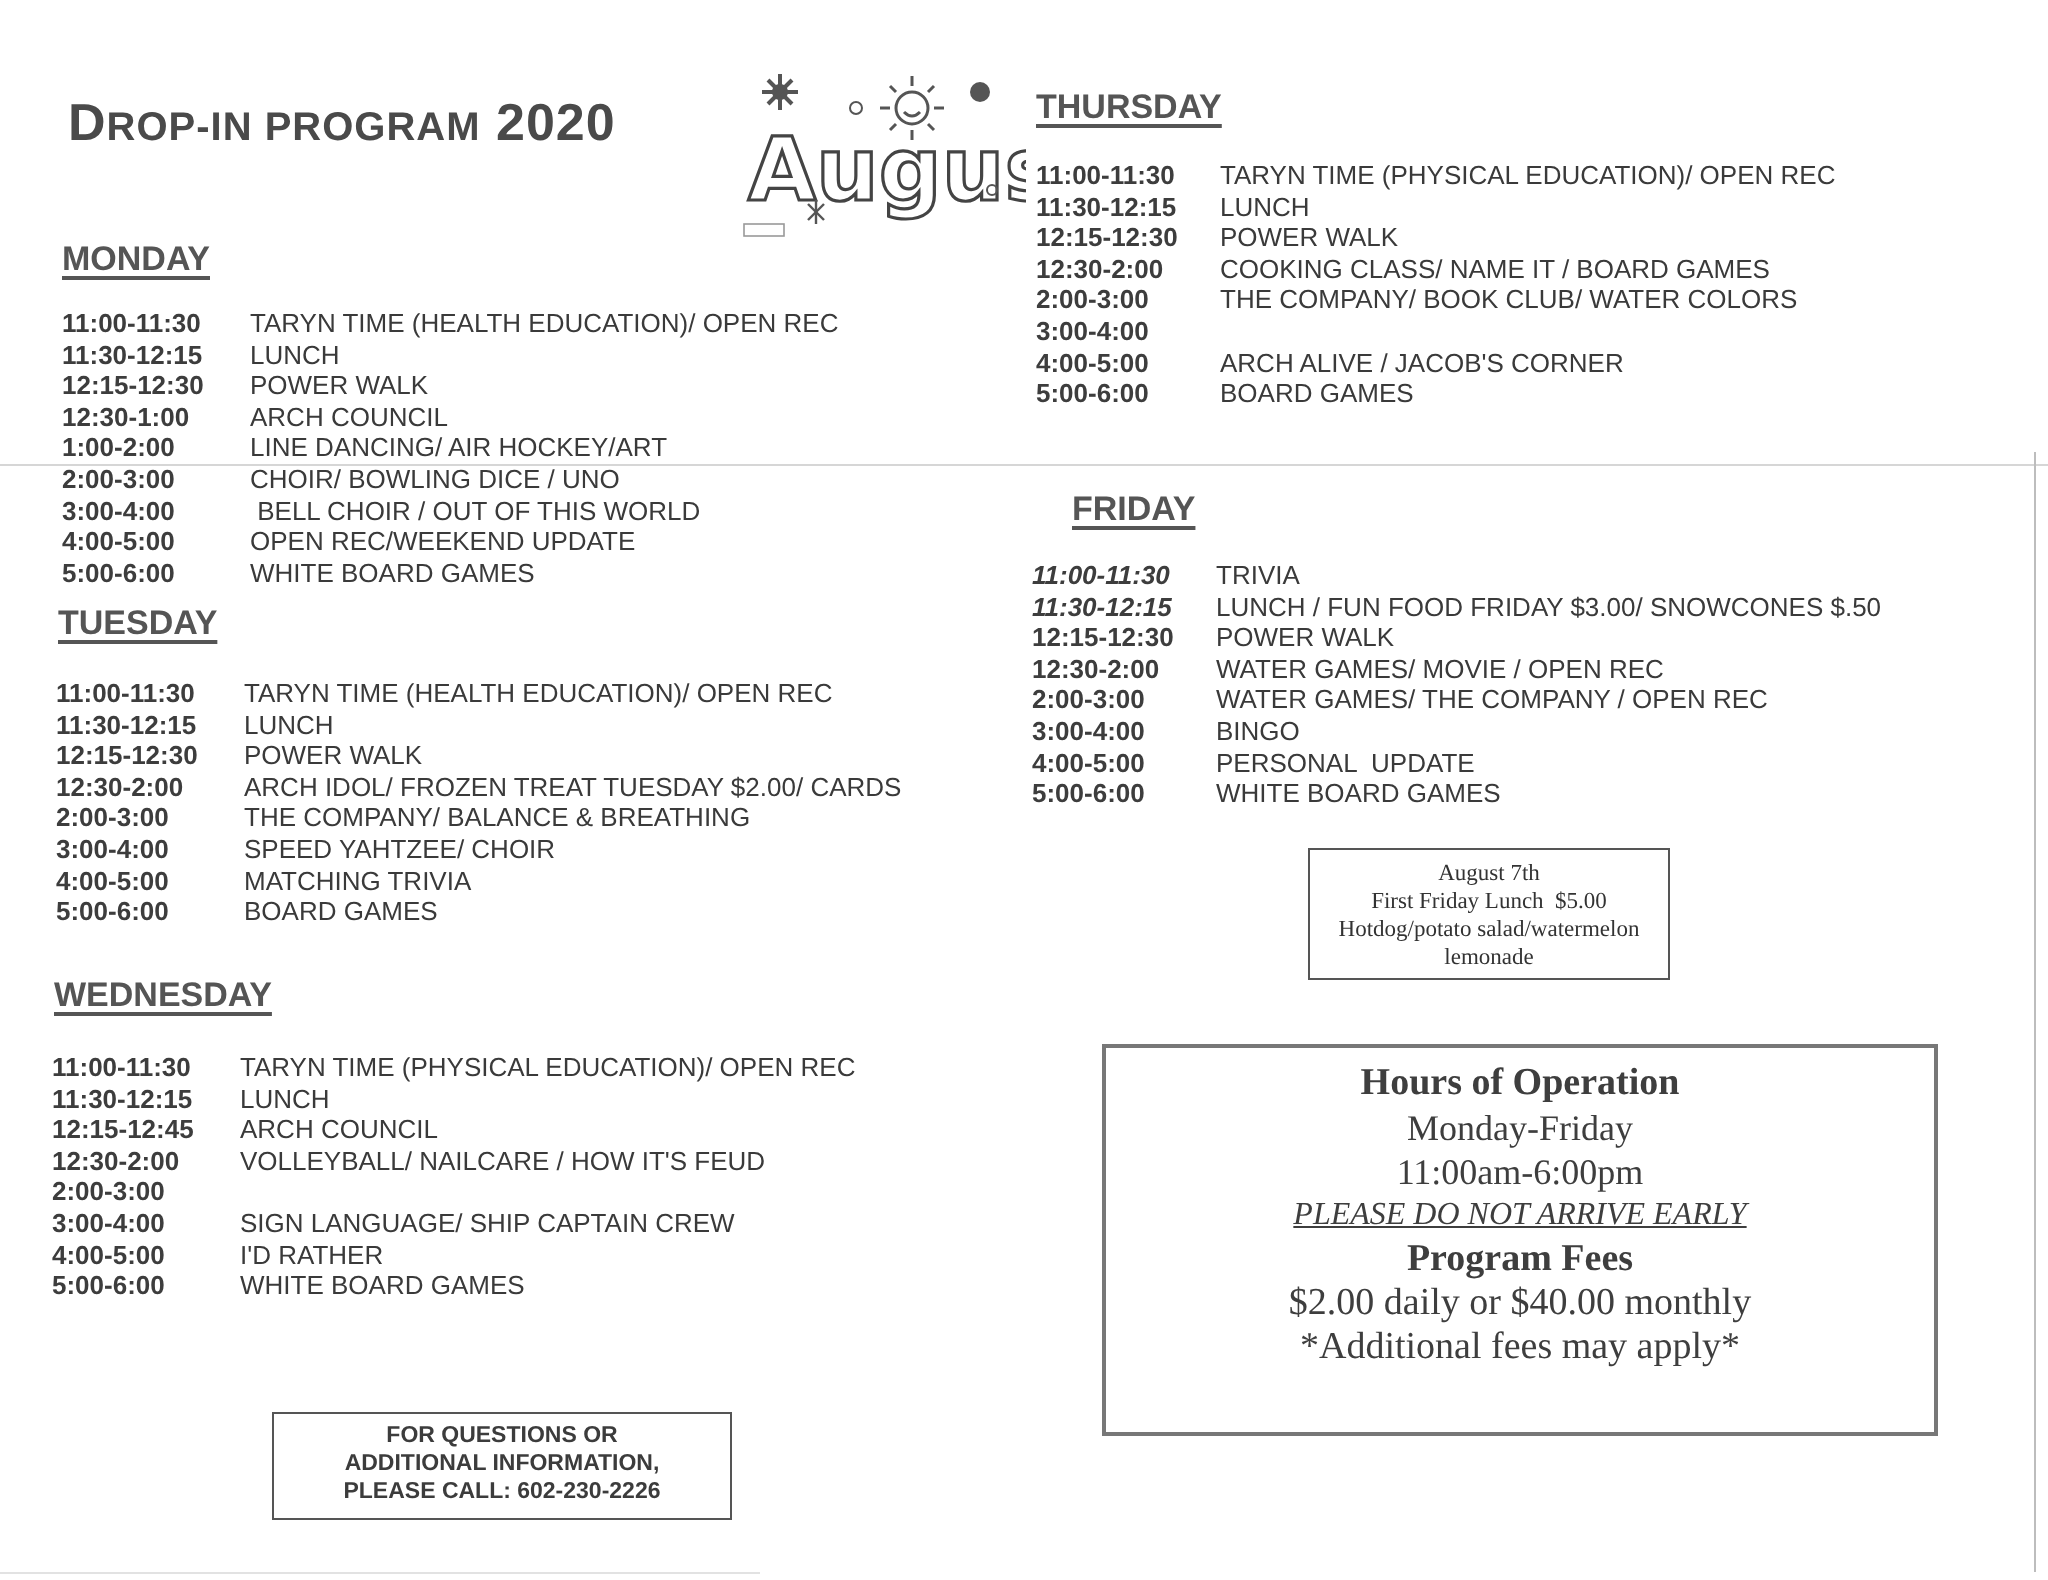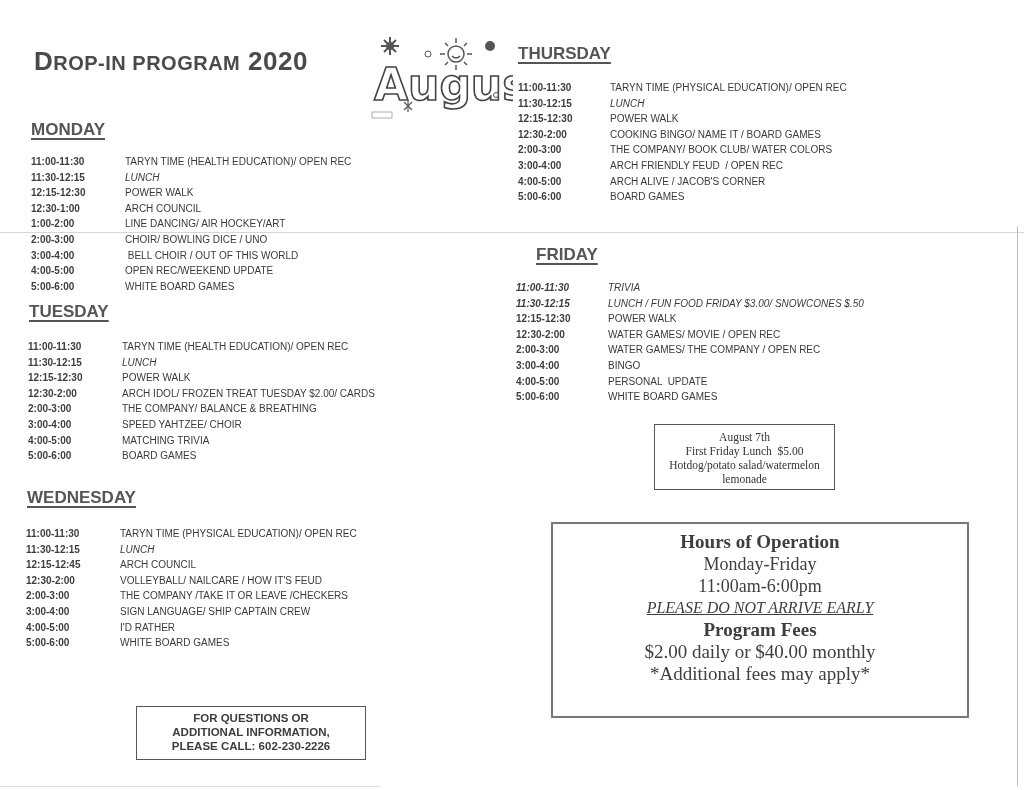--- a/index.html
+++ b/index.html
@@ -24,26 +24,26 @@
     .title .sm { font-size:20px;text-align:right; }
     .august-art {
       position:absolute; left:368px; top:32px; width:145px; height:92px;
     }
     .day-heading {
       position:absolute; font-weight:bold; font-size:17px; color:#555;
       text-decoration:underline; text-underline-offset:3px; text-decoration-thickness:2px;
       white-space:nowrap;
     }
     .sched {
-      position:absolute; font-size:10px; line-height:15.6px; color:#3a3a3a;
+      position:absolute; font-size:13px; line-height:15.6px; color:#3a3a3a;
     }
     .row { display:flex; white-space:nowrap; }
     .row .time { font-weight:bold; color:#3d3d3d; }
     .row .act { }
-    .row.italic .act { font-style:italic; }
+    .row.italic .act { }
     .row.italic-time .time { font-style:italic; }
     .box {
       position:absolute; border:1px solid #555; background:#fff;
       text-align:center;
     }
     .box.contact {
       left:136px; top:706px; width:230px; height:54px;
       font-weight:bold; font-size:11.5px; line-height:14px; color:#3c3c3c;
       padding-top:4px; box-sizing:border-box;
     }
@@ -200,21 +200,20 @@
   <div class="row">
       <span class="time" style="width:94px">12:15-12:45</span>
       <span class="act">ARCH COUNCIL</span>
     </div>
   <div class="row">
       <span class="time" style="width:94px">12:30-2:00</span>
       <span class="act">VOLLEYBALL/ NAILCARE / HOW IT'S FEUD</span>
     </div>
   <div class="row">
       <span class="time" style="width:94px">2:00-3:00</span>
-      <span class="act">THE COMPANY /TAKE IT OR LEAVE /CHECKERS</span>
     </div>
   <div class="row">
       <span class="time" style="width:94px">3:00-4:00</span>
       <span class="act">SIGN LANGUAGE/ SHIP CAPTAIN CREW</span>
     </div>
   <div class="row">
       <span class="time" style="width:94px">4:00-5:00</span>
       <span class="act">I'D RATHER</span>
     </div>
   <div class="row">
@@ -232,29 +231,28 @@
   <div class="row italic">
       <span class="time" style="width:92px">11:30-12:15</span>
       <span class="act">LUNCH</span>
     </div>
   <div class="row">
       <span class="time" style="width:92px">12:15-12:30</span>
       <span class="act">POWER WALK</span>
     </div>
   <div class="row">
       <span class="time" style="width:92px">12:30-2:00</span>
-      <span class="act">COOKING BINGO/ NAME IT / BOARD GAMES</span>
+      <span class="act">COOKING CLASS/ NAME IT / BOARD GAMES</span>
     </div>
   <div class="row">
       <span class="time" style="width:92px">2:00-3:00</span>
       <span class="act">THE COMPANY/ BOOK CLUB/ WATER COLORS</span>
     </div>
   <div class="row">
       <span class="time" style="width:92px">3:00-4:00</span>
-      <span class="act" style="white-space:pre">ARCH FRIENDLY FEUD  / OPEN REC</span>
     </div>
   <div class="row">
       <span class="time" style="width:92px">4:00-5:00</span>
       <span class="act">ARCH ALIVE / JACOB'S CORNER</span>
     </div>
   <div class="row">
       <span class="time" style="width:92px">5:00-6:00</span>
       <span class="act">BOARD GAMES</span>
     </div>
 </div>

